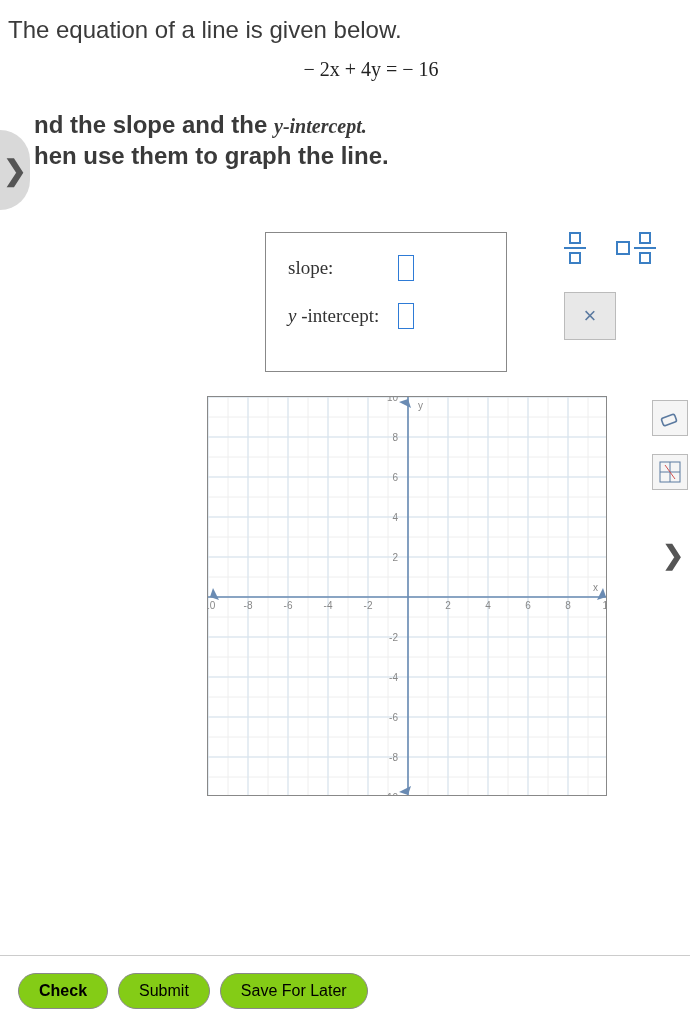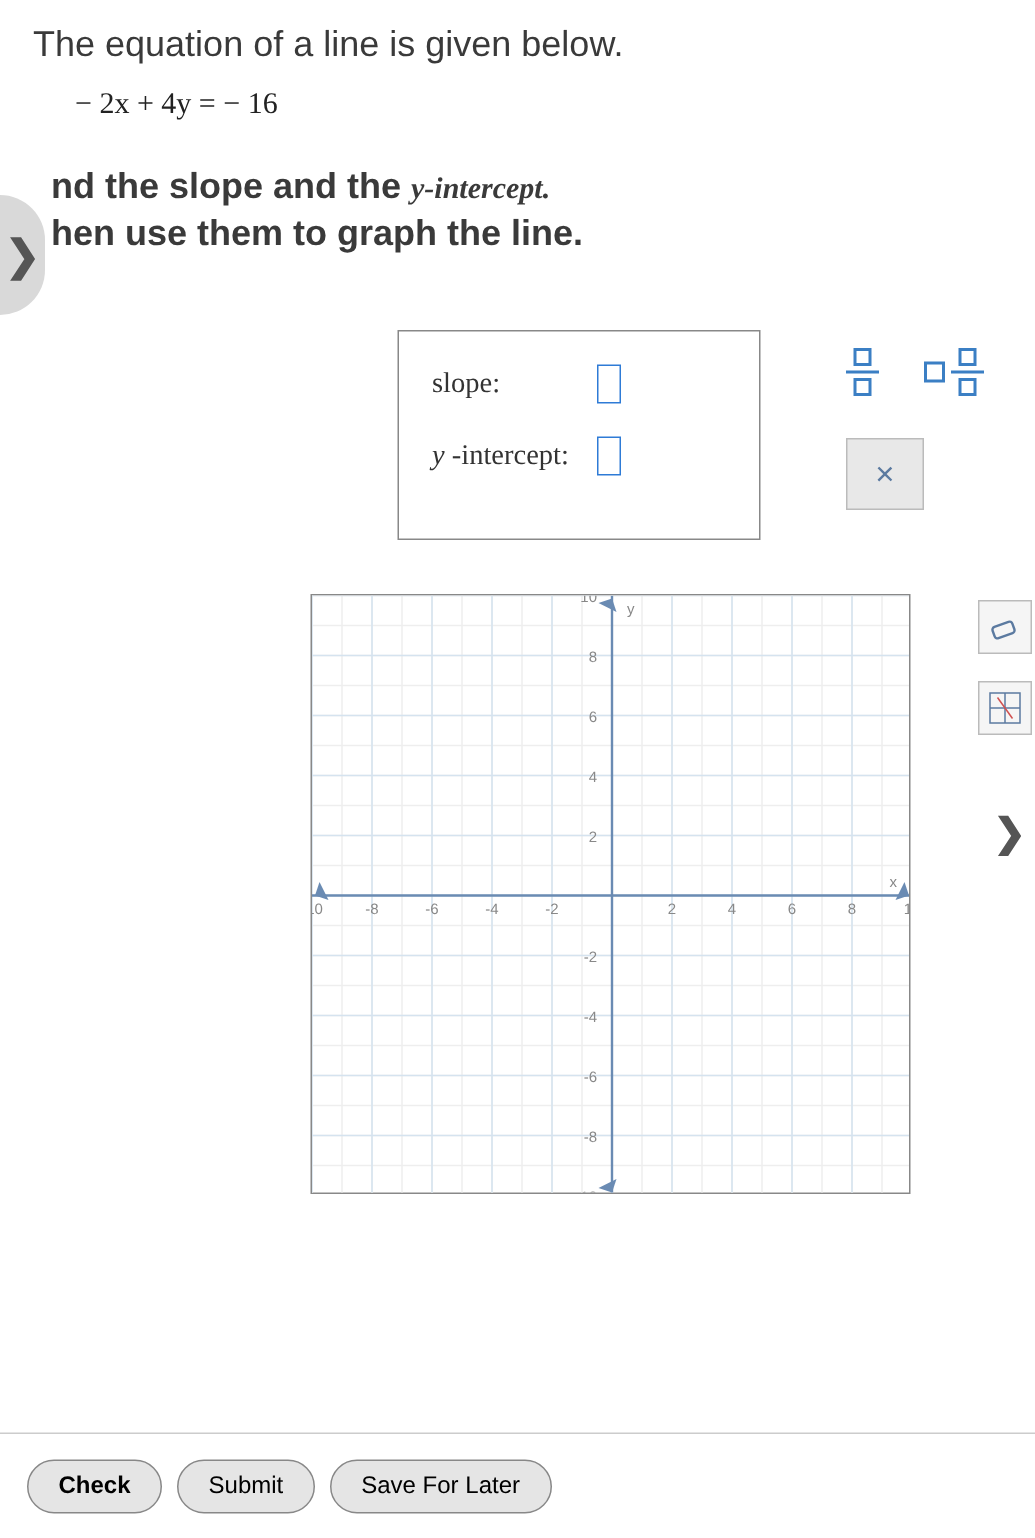--- a/index.html
+++ b/index.html
@@ -6,31 +6,32 @@
   body {
     margin: 0;
     font-family: Arial, Helvetica, sans-serif;
     color: #333;
     width: 690px;
     height: 1025px;
     position: relative;
     overflow: hidden;
     background: #fff;
   }
-  .prompt-block { padding: 8px 0 0 22px; }
+  .prompt-block { padding: 8px 0 0 8px; }
   .title-line {
     font-size: 24px;
     color: #3a3a3a;
     margin: 8px 0 14px 0;
   }
   .equation-line {
     font-family: "Times New Roman", serif;
     font-size: 20px;
-    margin-left: 28px;
+    margin-left: 44px;
     color: #222;
+    text-align: center;
   }
   .nav-bump {
     position: absolute;
     left: 0;
     top: 130px;
     width: 30px;
     height: 80px;
     background: #d9d9d9;
     border-radius: 0 40px 40px 0;
     display:flex;
@@ -49,21 +50,21 @@
   }
   .instruct .serif-ital {
     font-family: "Times New Roman", serif;
     font-style: italic;
     font-size: 20px;
   }
 
   .answer-box {
     position:absolute;
     left: 265px;
-    top: 220px;
+    top: 232px;
     width: 242px;
     height: 140px;
     border: 1px solid #888;
     background:#fff;
   }
   .ans-row { display:flex; align-items:center; margin:22px 0 0 22px; font-size:19px; font-family: "Times New Roman", serif;}
   .ans-row .lbl { width: 110px; }
   .ans-row .lbl .ivar { font-style: italic; }
   .ans-input {
     width: 16px; height: 26px;
@@ -150,21 +151,21 @@
     align-items:center;
     padding-left: 18px;
     gap: 10px;
     background:#fff;
   }
   .btn {
     height: 36px;
     padding: 0 20px;
     border-radius: 18px;
     border:1px solid #888;
-    background:#e5e5e5;
+    background:#84cc16;
     font-size:16px;
     display:flex; align-items:center;
     cursor:pointer;
   }
   .btn.primary { font-weight:bold; }
 </style>
 </head>
 <body>
 
 <div class="prompt-block">

